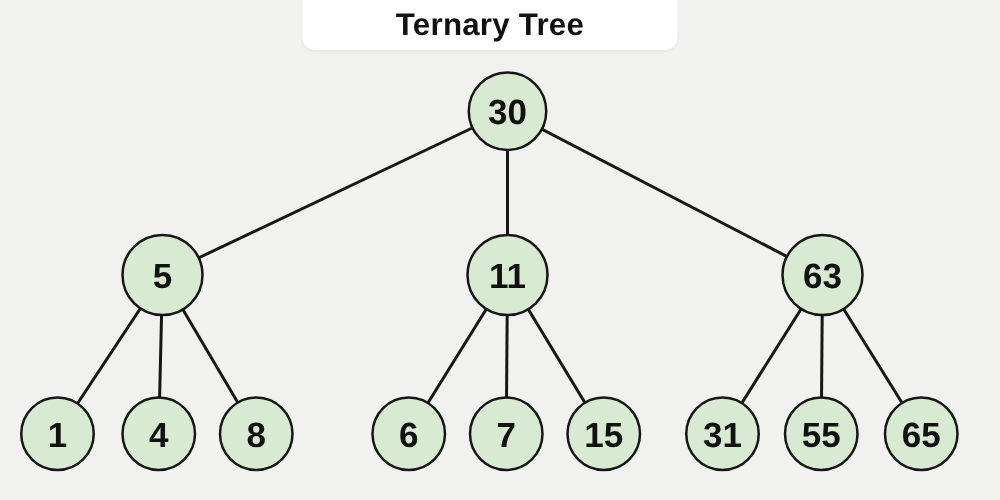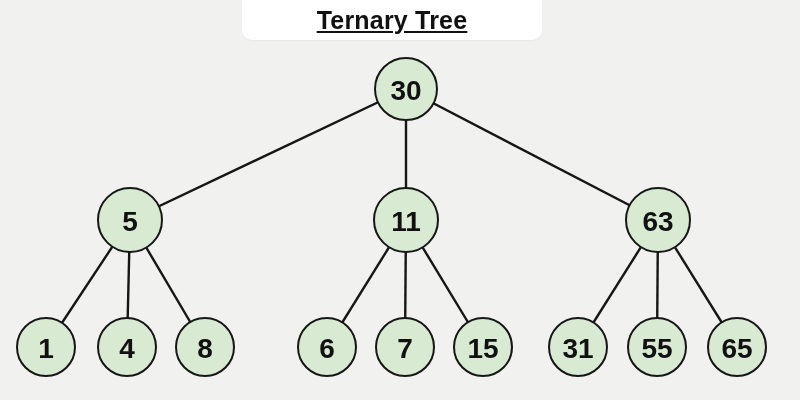--- a/index.html
+++ b/index.html
@@ -26,21 +26,20 @@
     align-items: center;
     justify-content: center;
     box-shadow: 0 1px 2px rgba(0,0,0,0.04);
     z-index: 2;
   }
   .title-box span {
     font-size: 25px;
     font-weight: bold;
     color: #111111;
     letter-spacing: 0.2px;
-    text-decoration: underline;
   }
   svg#tree-svg {
     position: absolute;
     left: 0;
     top: 0;
     z-index: 1;
   }
   .node-label {
     font-family: "Liberation Sans", "DejaVu Sans", sans-serif;
     font-weight: bold;

